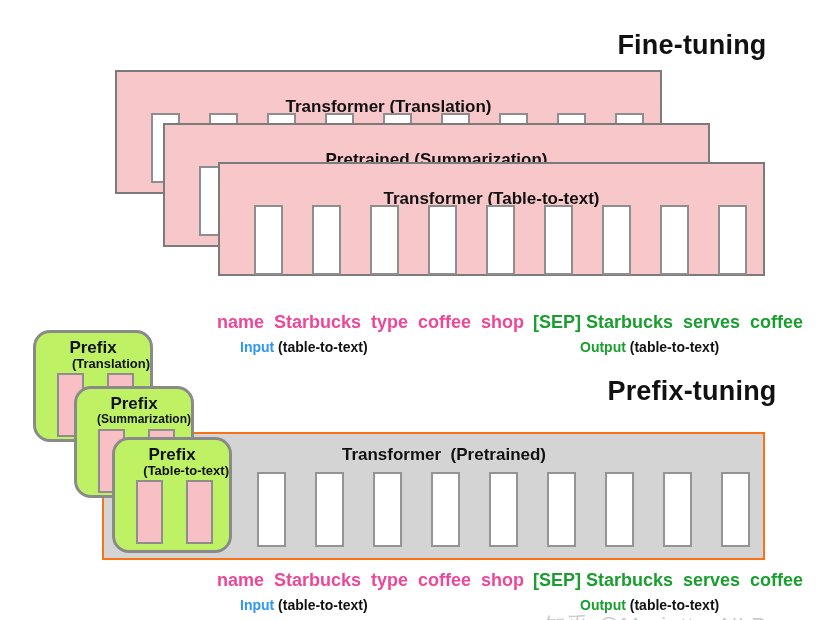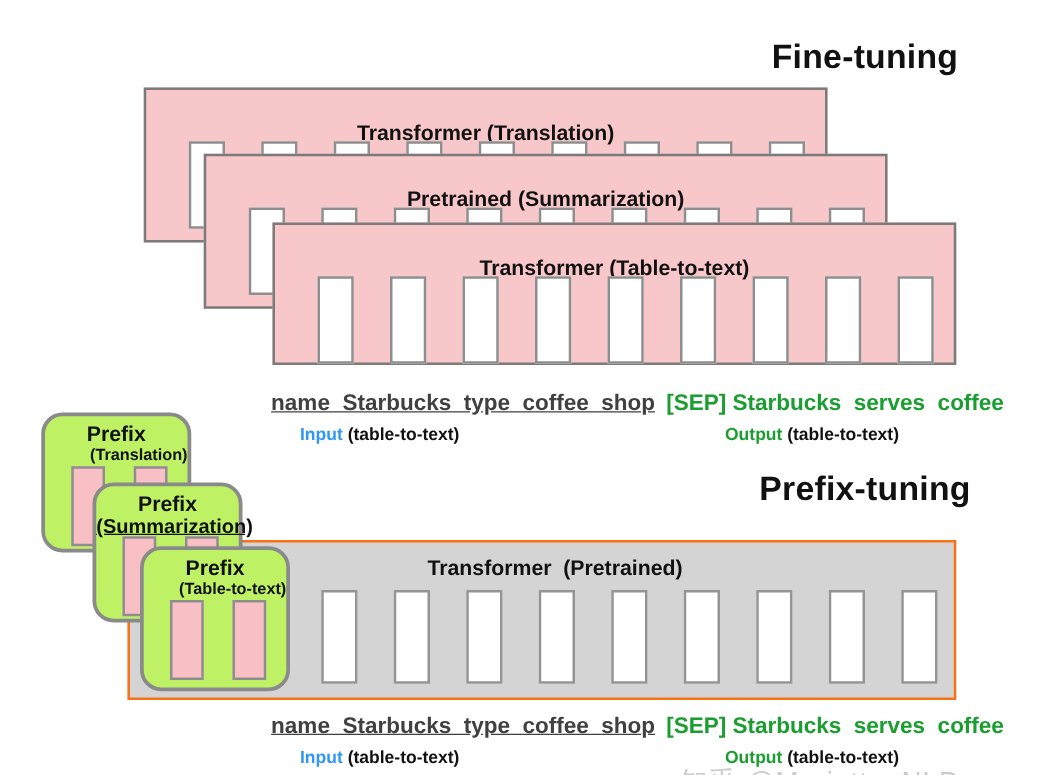--- a/index.html
+++ b/index.html
@@ -16,26 +16,26 @@
   .slot{width:29px;height:70px;background:#ffffff;border:2px solid #8e8e8e;box-sizing:border-box;}
   .slots-gray{left:153px;top:38px;}
   .slots-gray .slot{height:75px;border-color:#949494;}
   
   .gbox{position:absolute;background:#d4d4d4;border:2px solid #f97316;box-sizing:border-box;}
   .gbox-title{position:absolute;left:160px;top:11px;width:360px;text-align:center;font-size:17px;white-space:pre;}
   
   .pbox{position:absolute;background:#bef264;border:3px solid #8a8a8a;border-radius:17px;box-sizing:border-box;}
   .pbox-title{text-align:center;font-size:17px;margin-top:6px;line-height:1.05;}
   .pbox-sub{text-align:right;font-size:13px;line-height:1.1;}
-  .pbox-sub.small{font-size:16px;text-decoration:underline;}
+  .pbox-sub.small{font-size:12px;}
   .pslots{position:absolute;left:21px;top:40px;display:flex;gap:23px;}
   .pslot{width:27px;height:64px;background:#f8c0c5;border:2px solid #8e8e8e;box-sizing:border-box;}
   
   .token-row{position:absolute;left:210px;width:600px;display:flex;justify-content:center;gap:9px;font-size:18px;}
-  .tok-in{color:#404040;white-space:pre;text-decoration:underline;}
+  .tok-in{color:#ec4899;white-space:pre;}
   .tok-out{color:#1a9e2f;white-space:pre;}
   .io-label{position:absolute;text-align:left;font-size:14px;}
   .io-label .lbl-in{color:#2f97f5;}
   .io-label .lbl-out{color:#1a9e2f;}
   .io-label .lbl-rest{color:#111;}
   .watermark{
     position:absolute;left:544px;top:567px;font-size:22px;font-weight:normal;
     color:#c2c2c2;opacity:.85;z-index:9;white-space:nowrap;letter-spacing:1px;margin-top:44px;
   }
 </style>
@@ -69,21 +69,21 @@
         <div class="slot"></div>
         <div class="slot"></div>
         <div class="slot"></div>
         <div class="slot"></div>
         <div class="slot"></div>
         <div class="slot"></div>
         <div class="slot"></div>
       </div>
   </div>
 
-  <div class="tbox" style="left:218px;top:178px;width:547px;height:114px;z-index:3;">
+  <div class="tbox" style="left:218px;top:162px;width:547px;height:114px;z-index:3;">
     <div class="tbox-title">Transformer (Table-to-text)</div>
     <div class="slots">
         <div class="slot"></div>
         <div class="slot"></div>
         <div class="slot"></div>
         <div class="slot"></div>
         <div class="slot"></div>
         <div class="slot"></div>
         <div class="slot"></div>
         <div class="slot"></div>

